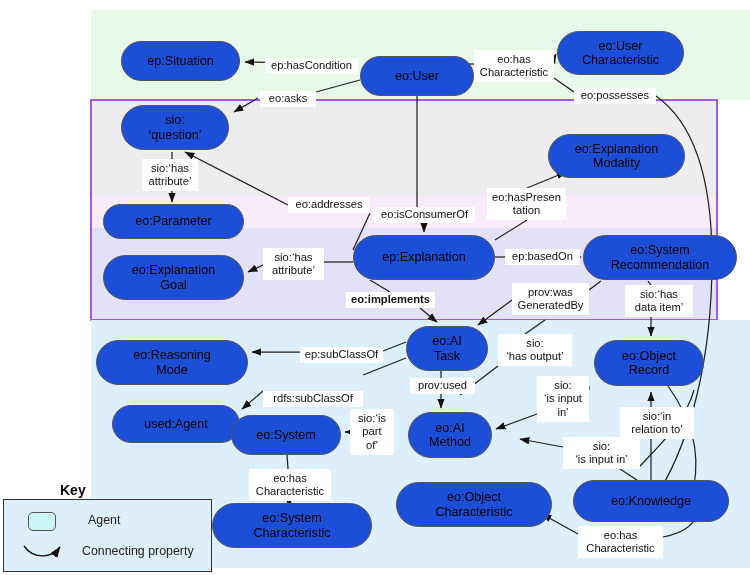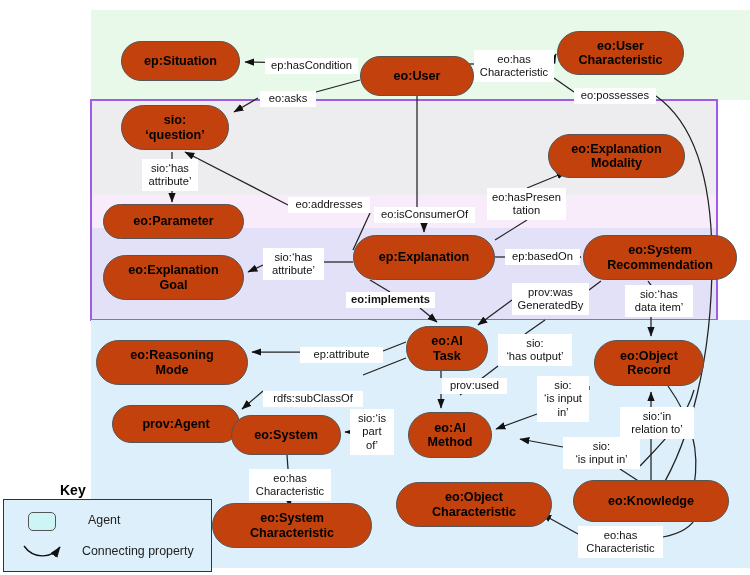--- a/index.html
+++ b/index.html
@@ -4,24 +4,24 @@
 <style>
   html,body{margin:0;padding:0;background:#fff;}
   body{width:750px;height:575px;position:relative;overflow:hidden;
        font-family:"Liberation Sans","DejaVu Sans",sans-serif;}
   #stage{position:absolute;left:0;top:0;width:750px;height:575px;}
   svg.layer{position:absolute;left:0;top:0;width:750px;height:575px;}
   #edges{z-index:2;}
   #regions{z-index:1;}
   #nodes{position:absolute;left:0;top:0;width:750px;height:575px;z-index:3;}
 
-  .node{position:absolute;box-sizing:border-box;background:#c2410c;
+  .node{position:absolute;box-sizing:border-box;background:#1d4ed8;
         border:1.3px solid #555;border-radius:999px;
         display:flex;align-items:center;justify-content:center;text-align:center;
-        font-weight:bold;font-size:12.6px;color:#000;line-height:1.12;
+        font-weight:normal;font-size:12.6px;color:#000;line-height:1.12;
         padding:0 6px;}
   .elabel{position:absolute;background:#fff;color:#111;font-size:11.2px;
           line-height:1.18;text-align:center;padding:1px 2px;box-sizing:border-box;
           display:flex;align-items:center;justify-content:center;}
   .rlabel{position:absolute;font-size:15px;}
   .rlabel.user{color:#1e7a45;}
   .rlabel.interface{color:#8c4bd8;}
   .rlabel.system{color:#2a9ee0;}
   #keybox{position:absolute;left:3px;top:499px;width:209px;height:73px;
           border:1.3px solid #333;background:#ddeffb;z-index:4;box-sizing:border-box;}
@@ -108,43 +108,43 @@
       <div class="node" style="left: 557px; top: 31px; width: 127px; height: 44px;">eo:User<br>Characteristic</div>
       <div class="node" style="left: 121px; top: 105px; width: 108px; height: 45px;">sio:<br>‘question’</div>
       <div class="node" style="left: 548px; top: 134px; width: 137px; height: 44px;">eo:Explanation<br>Modality</div>
       <div class="node" style="left: 103px; top: 204px; width: 141px; height: 35px;">eo:Parameter</div>
       <div class="node" style="left: 103px; top: 255px; width: 141px; height: 45px;">eo:Explanation<br>Goal</div>
       <div class="node" style="left: 353px; top: 235px; width: 142px; height: 45px;">ep:Explanation</div>
       <div class="node" style="left: 583px; top: 235px; width: 154px; height: 45px;">eo:System<br>Recommendation</div>
       <div class="node" style="left: 406px; top: 326px; width: 82px; height: 45px;">eo:AI<br>Task</div>
       <div class="node" style="left: 96px; top: 340px; width: 152px; height: 45px;">eo:Reasoning<br>Mode</div>
       <div class="node" style="left: 594px; top: 340px; width: 110px; height: 46px;">eo:Object<br>Record</div>
-      <div class="node" style="left: 112px; top: 405px; width: 128px; height: 38px;">prov:Agent</div>
+      <div class="node" style="left: 112px; top: 405px; width: 128px; height: 38px;">used:Agent</div>
       <div class="node" style="left: 231px; top: 415px; width: 110px; height: 40px;">eo:System</div>
       <div class="node" style="left: 408px; top: 412px; width: 84px; height: 46px;">eo:AI<br>Method</div>
       <div class="node" style="left: 396px; top: 482px; width: 156px; height: 45px;">eo:Object<br>Characteristic</div>
       <div class="node" style="left: 573px; top: 480px; width: 156px; height: 42px;">eo:Knowledge</div>
       <div class="node" style="left: 212px; top: 503px; width: 160px; height: 45px;">eo:System<br>Characteristic</div>
       <div class="elabel" style="left: 265px; top: 58px; width: 93px; height: 16px;">ep:hasCondition</div>
       <div class="elabel" style="left: 474px; top: 50px; width: 80px; height: 32px;">eo:has<br>Characteristic</div>
       <div class="elabel" style="left: 260px; top: 91px; width: 56px; height: 16px;">eo:asks</div>
       <div class="elabel" style="left: 574px; top: 88px; width: 82px; height: 16px;">eo:possesses</div>
       <div class="elabel" style="left: 142px; top: 159px; width: 56px; height: 32px;">sio:‘has<br>attribute’</div>
       <div class="elabel" style="left: 374px; top: 207px; width: 101px; height: 16px;">eo:isConsumerOf</div>
       <div class="elabel" style="left: 288px; top: 197px; width: 82px; height: 16px;">eo:addresses</div>
       <div class="elabel" style="left: 487px; top: 188px; width: 79px; height: 32px;">eo:hasPresen<br>tation</div>
       <div class="elabel" style="left: 263px; top: 248px; width: 61px; height: 32px;">sio:‘has<br>attribute’</div>
       <div class="elabel" style="left: 505px; top: 249px; width: 75px; height: 16px;">ep:basedOn</div>
       <div class="elabel" style="left: 346px; top: 292px; width: 89px; height: 16px; font-weight: bold;">eo:implements</div>
       <div class="elabel" style="left: 512px; top: 283px; width: 77px; height: 32px;">prov:was<br>GeneratedBy</div>
       <div class="elabel" style="left: 625px; top: 285px; width: 68px; height: 32px;">sio:‘has<br>data item’</div>
-      <div class="elabel" style="left: 300px; top: 347px; width: 83px; height: 16px;">ep:attribute</div>
+      <div class="elabel" style="left: 300px; top: 347px; width: 83px; height: 16px;">ep:subClassOf</div>
       <div class="elabel" style="left: 498px; top: 334px; width: 74px; height: 32px;">sio:<br>‘has output’</div>
       <div class="elabel" style="left: 263px; top: 375px; width: 100px; height: 16px; margin-top: 16px;">rdfs:subClassOf</div>
-      <div class="elabel" style="left: 410px; top: 378px; width: 65px; height: 16px; margin-left: 32px;">prov:used</div>
+      <div class="elabel" style="left: 410px; top: 378px; width: 65px; height: 16px;">prov:used</div>
       <div class="elabel" style="left: 537px; top: 376px; width: 52px; height: 46px;">sio:<br>‘is input<br>in’</div>
       <div class="elabel" style="left: 350px; top: 409px; width: 44px; height: 46px;">sio:‘is<br>part<br>of’</div>
       <div class="elabel" style="left: 620px; top: 407px; width: 74px; height: 32px;">sio:‘in<br>relation to’</div>
       <div class="elabel" style="left: 563px; top: 437px; width: 77px; height: 32px;">sio:<br>‘is input in’</div>
       <div class="elabel" style="left: 249px; top: 469px; width: 82px; height: 32px;">eo:has<br>Characteristic</div>
       <div class="elabel" style="left: 578px; top: 526px; width: 85px; height: 32px;">eo:has<br>Characteristic</div>
     </div>
 
   <div class="rlabel user" style="right:10px;top:16px;">User</div>
   <div class="rlabel interface" style="left:640px;top:104px;">Interface</div>

